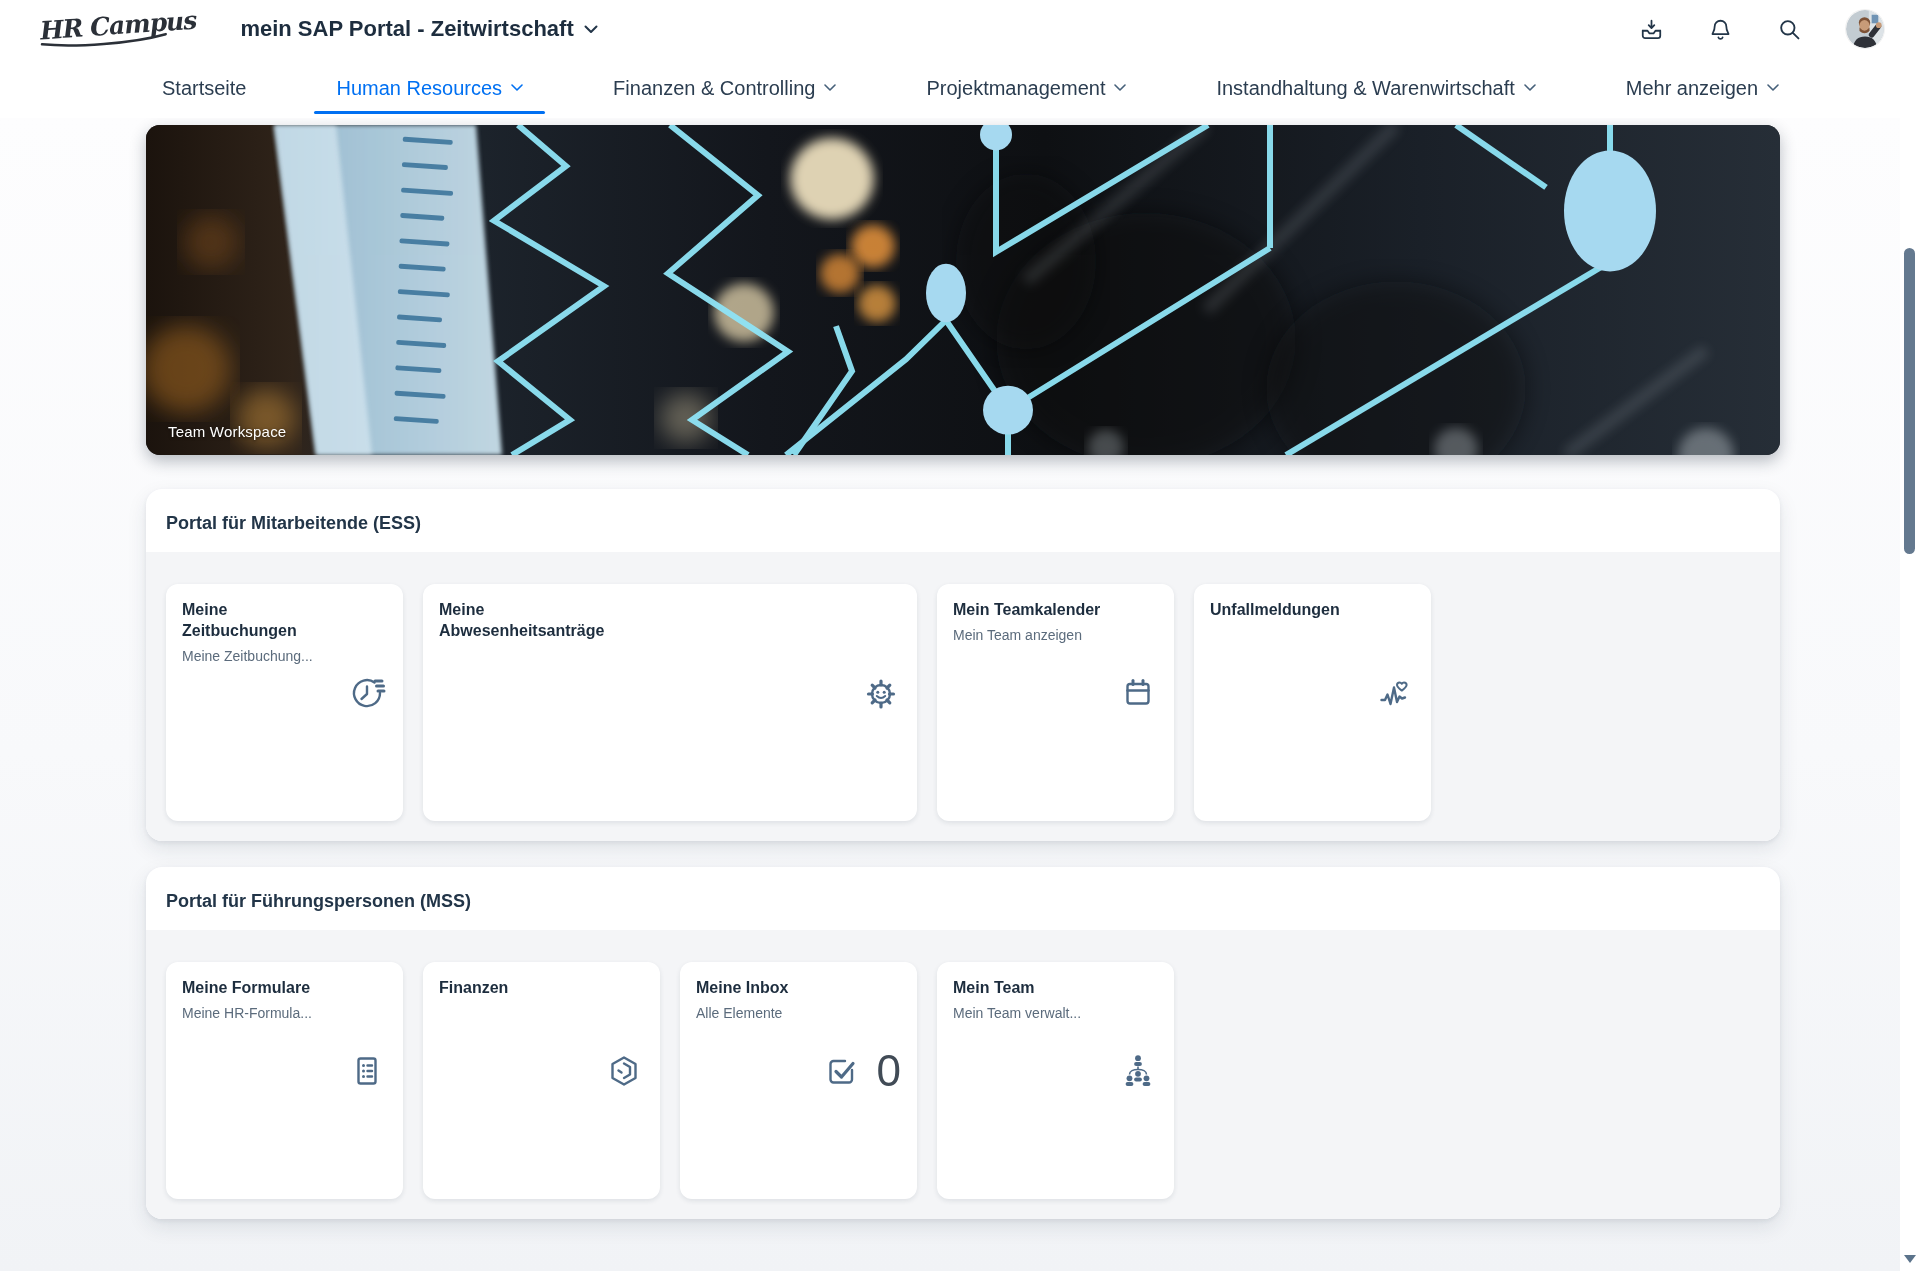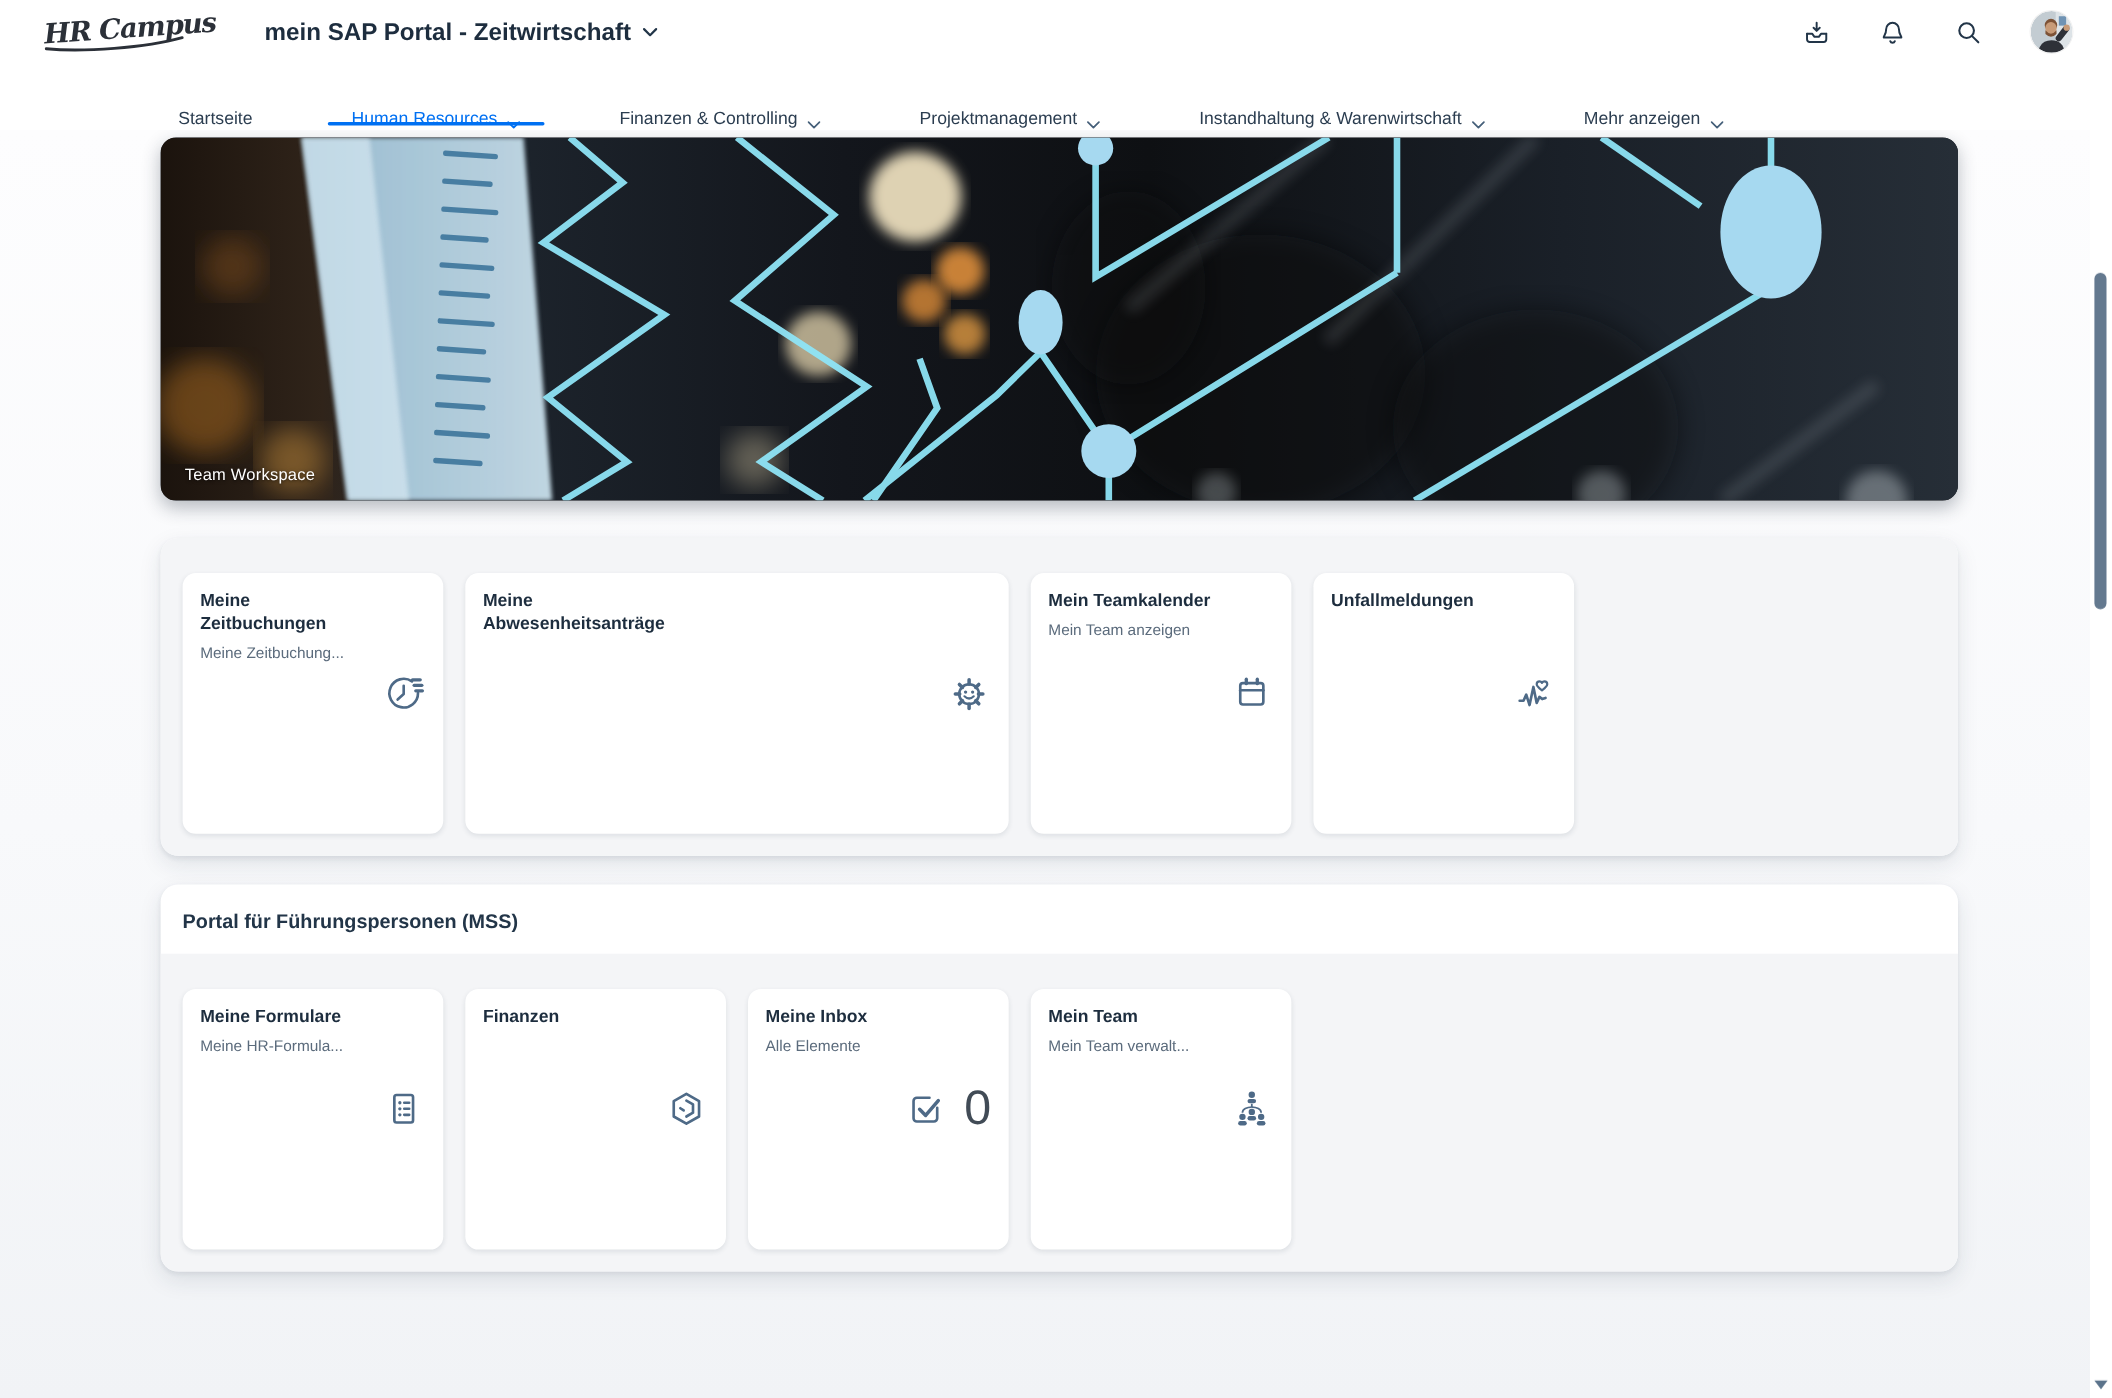--- a/index.html
+++ b/index.html
@@ -30,22 +30,22 @@
   .topbar-right { margin-left:auto; display:flex; align-items:center; gap:44px; }
   .icon-btn { background:none; border:0; padding:0; cursor:pointer; display:flex; align-items:center; }
   .avatar { width:38px; height:38px; border-radius:50%; overflow:hidden; cursor:pointer; box-shadow:0 0 0 1px rgba(0,0,0,.06); }
 
   
   nav {
     height:60px; display:flex; align-items:stretch; gap:46px;
     padding-left:140px; background:#fff; position:relative; z-index:5;
   }
   .nav-item {
-    display:flex; align-items:flex-end; gap:9px; padding:0 22px;
-    font-size:16px; color:#2b3d50; position:relative; cursor:pointer; white-space:nowrap;
+    display:flex; align-items:center; gap:9px; padding:0 22px;
+    font-size:20px; color:#2b3d50; position:relative; cursor:pointer; white-space:nowrap;
   }
   .nav-item svg { flex:0 0 auto; }
   .nav-item.active { color:#0070f2; }
   .nav-item.active::after {
     content:""; position:absolute; left:0; right:0; bottom:4px; height:3px;
     background:#0070f2; border-radius:2px;
   }
 
   
   main {
@@ -281,20 +281,21 @@
           <ellipse cx="1464" cy="88" rx="46" ry="62"></ellipse>
         </g>
         <circle cx="1310" cy="332" r="22" fill="#cdd6da" opacity=".35" filter="url(#b6)"></circle>
         <circle cx="1560" cy="338" r="28" fill="#cdd6da" opacity=".4" filter="url(#b6)"></circle>
         <circle cx="960" cy="330" r="18" fill="#c8d2d6" opacity=".3" filter="url(#b6)"></circle>
       </svg>
       <div class="hero-caption">Team Workspace</div>
     </div>
 
     <section class="card ess">
+      <h2>Portal für Mitarbeitende (ESS)</h2>
       <div class="panel">
 
         <div class="tile">
           <div>
             <div class="tile-title">Meine
 Zeitbuchungen</div>
             <div class="tile-subtitle">Meine Zeitbuchung...</div>
           </div>
           <div class="tile-footer">
             <svg class="tile-icon" viewBox="0 0 40 40" fill="none" stroke="#4e6a87" stroke-width="2.4" stroke-linecap="round" stroke-linejoin="round">

